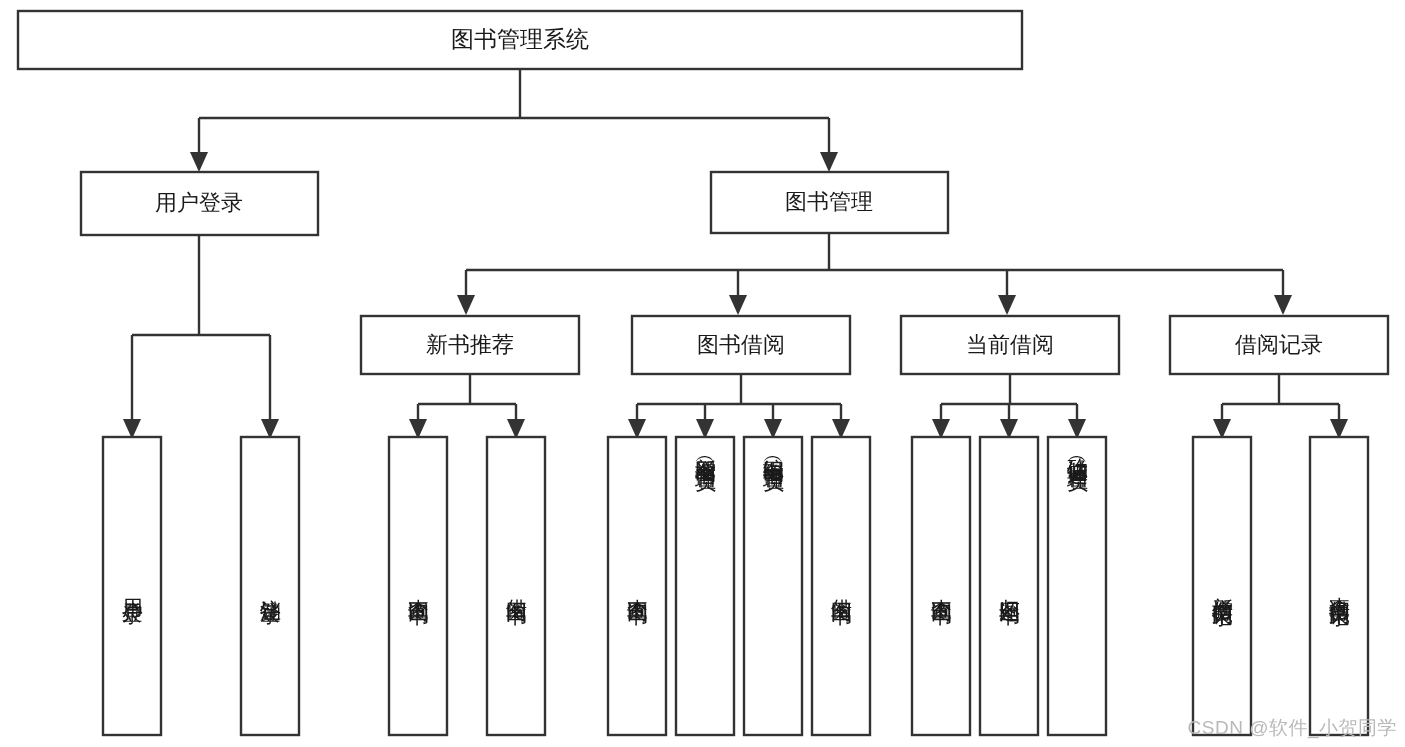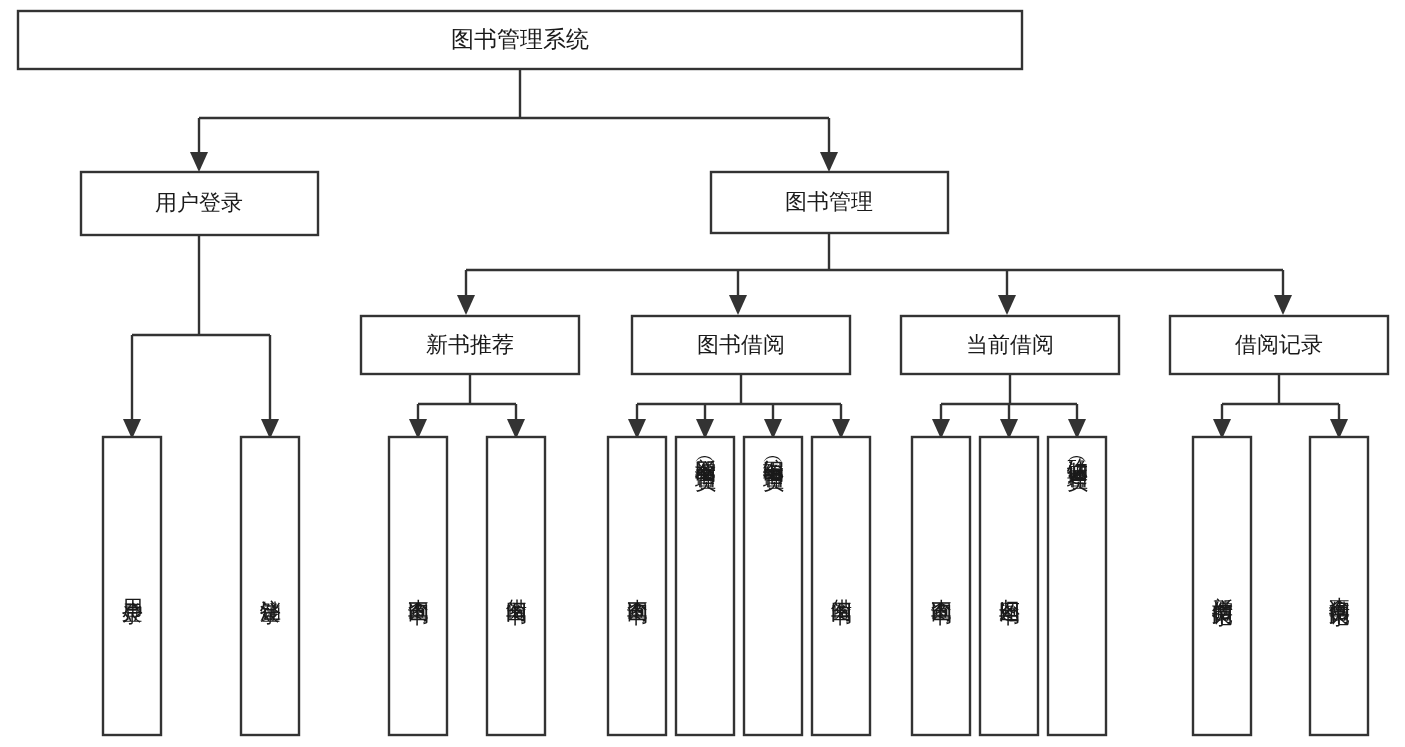--- a/index.html
+++ b/index.html
@@ -235,13 +235,14 @@
     <span class="leaf-label">确认归还（管理员）</span>
   </div>
 
   <div class="leaf-label-wrap" style="left:1193px; top:437px; width:58px; height:298px;">
     <span class="leaf-label">新增借阅记录</span>
   </div>
   <div class="leaf-label-wrap" style="left:1310px; top:437px; width:58px; height:298px;">
     <span class="leaf-label">查询借阅记录</span>
   </div>
 
+  <div class="watermark">CSDN @软件_小贺同学</div>
 </div>
 
 </body></html>

